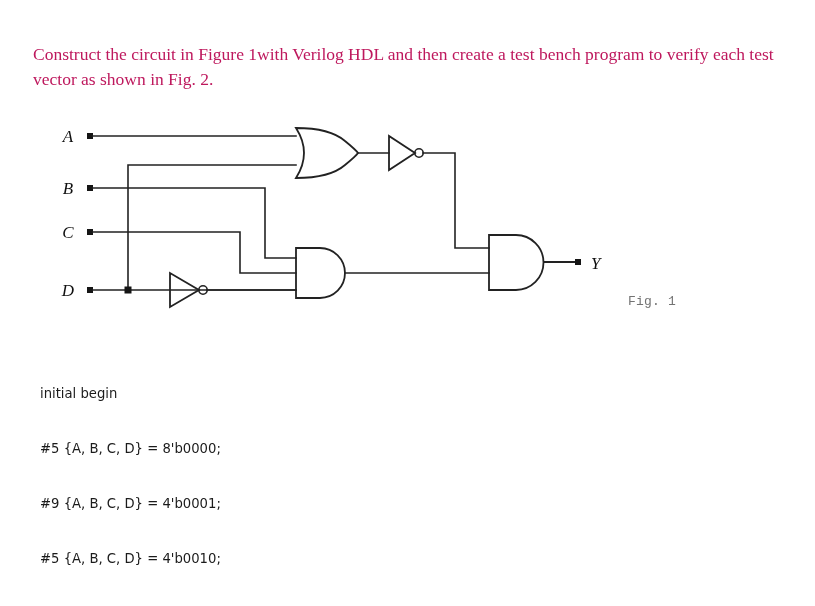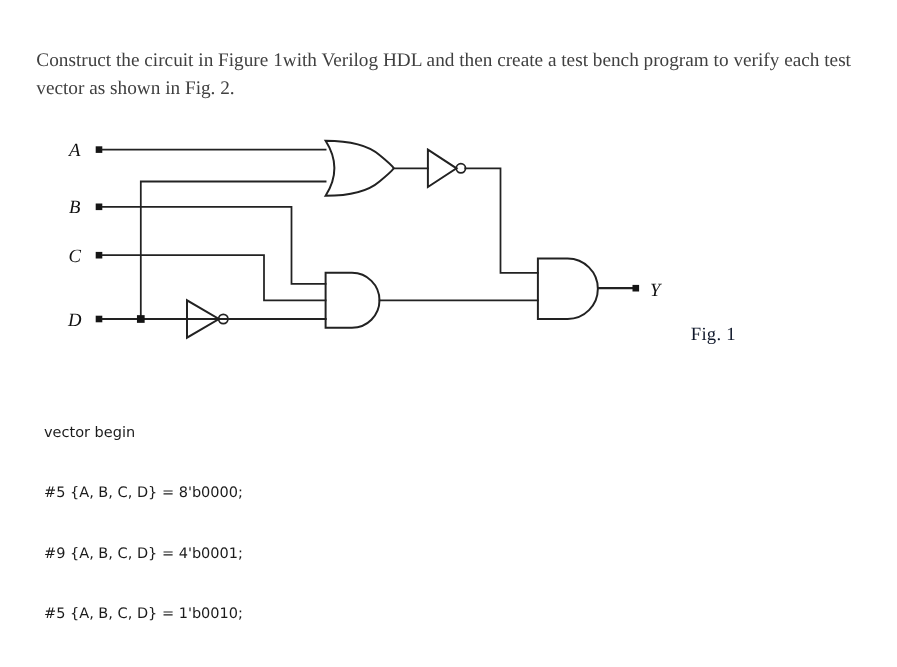--- a/index.html
+++ b/index.html
@@ -15,37 +15,37 @@
     overflow: hidden;
   }
   .prompt {
     position: absolute;
     left: 33px;
     top: 42px;
     width: 752px;
     font-family: "Liberation Serif", "DejaVu Serif", serif;
     font-size: 17.5px;
     line-height: 25px;
-    color: #404040;
+    color: #be185d;
     text-align: left;
   }
   .fig-wrap {
     position: absolute;
     left: 0;
     top: 100px;
     width: 815px;
     height: 240px;
   }
   .fig-caption {
     position: absolute;
     left: 628px;
     top: 294px;
-    font-family: Liberation Serif, serif;
-    font-size: 17px;
-    color: #0f172a;
+    font-family: Liberation Mono, monospace;
+    font-size: 13px;
+    color: #737373;
     letter-spacing: 0.2px;
   }
   .code-block {
     position: absolute;
     left: 40px;
     top: 348px;
     font-family: "DejaVu Sans", "Liberation Sans", sans-serif;
     font-size: 13.2px;
     line-height: 18.4px;
     color: #1b1b1b;
@@ -109,24 +109,24 @@
       <text class="port-label" x="68" y="94" text-anchor="middle">B</text>
       <text class="port-label" x="68" y="138" text-anchor="middle">C</text>
       <text class="port-label" x="68" y="196" text-anchor="middle">D</text>
       <text class="port-label" x="591" y="169">Y</text>
     </svg>
   </div>
 
   <div class="fig-caption">Fig. 1</div>
 
   <div class="code-block">
-    <span class="code-line">vector begin</span>
+    <span class="code-line">initial begin</span>
     <span class="code-line">#5 {A, B, C, D} = 8'b0000;</span>
     <span class="code-line">#9 {A, B, C, D} = 4'b0001;</span>
-    <span class="code-line">#5 {A, B, C, D} = 1'b0010;</span>
+    <span class="code-line">#5 {A, B, C, D} = 4'b0010;</span>
     <span class="code-line">#5 {A, B, C, D} = 4'b0011;</span>
     
     
     
     
     
     
     
     
     

